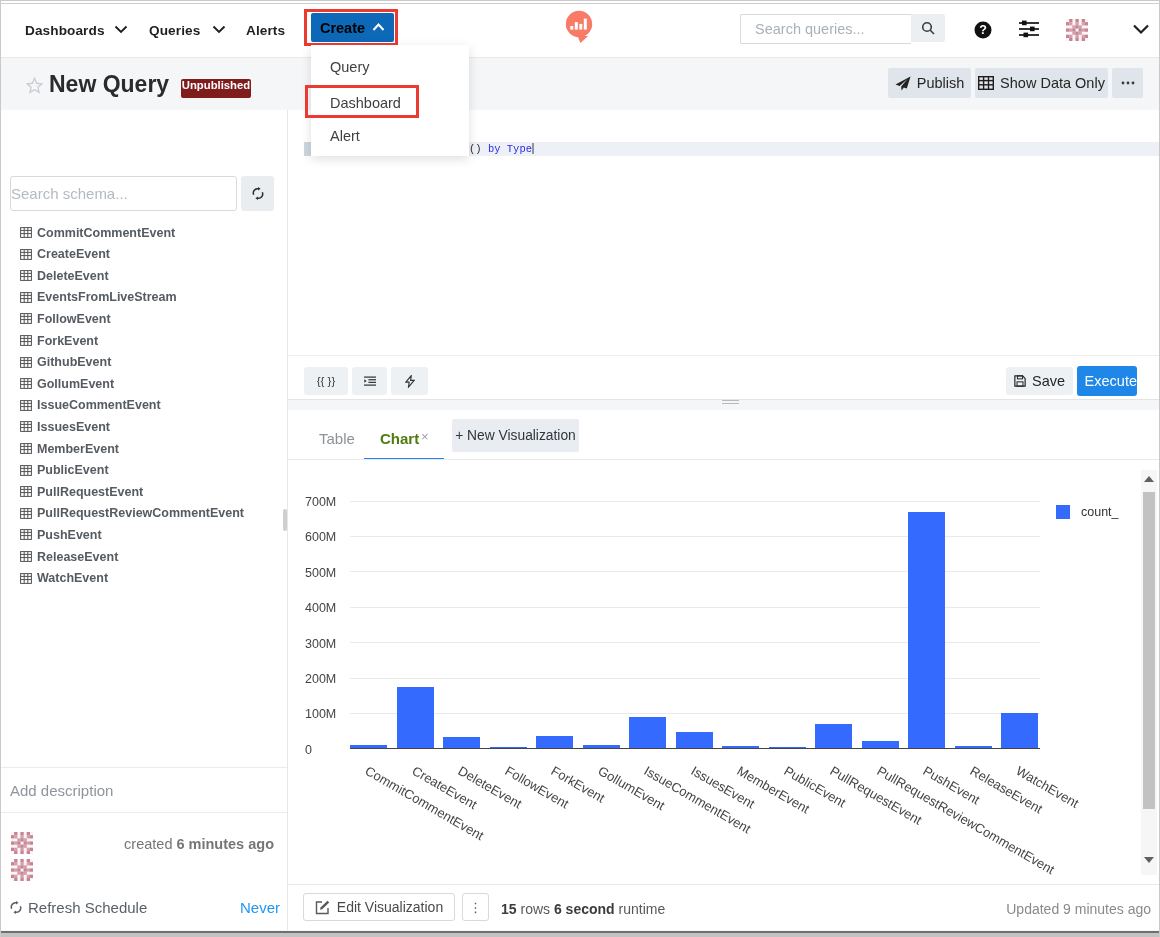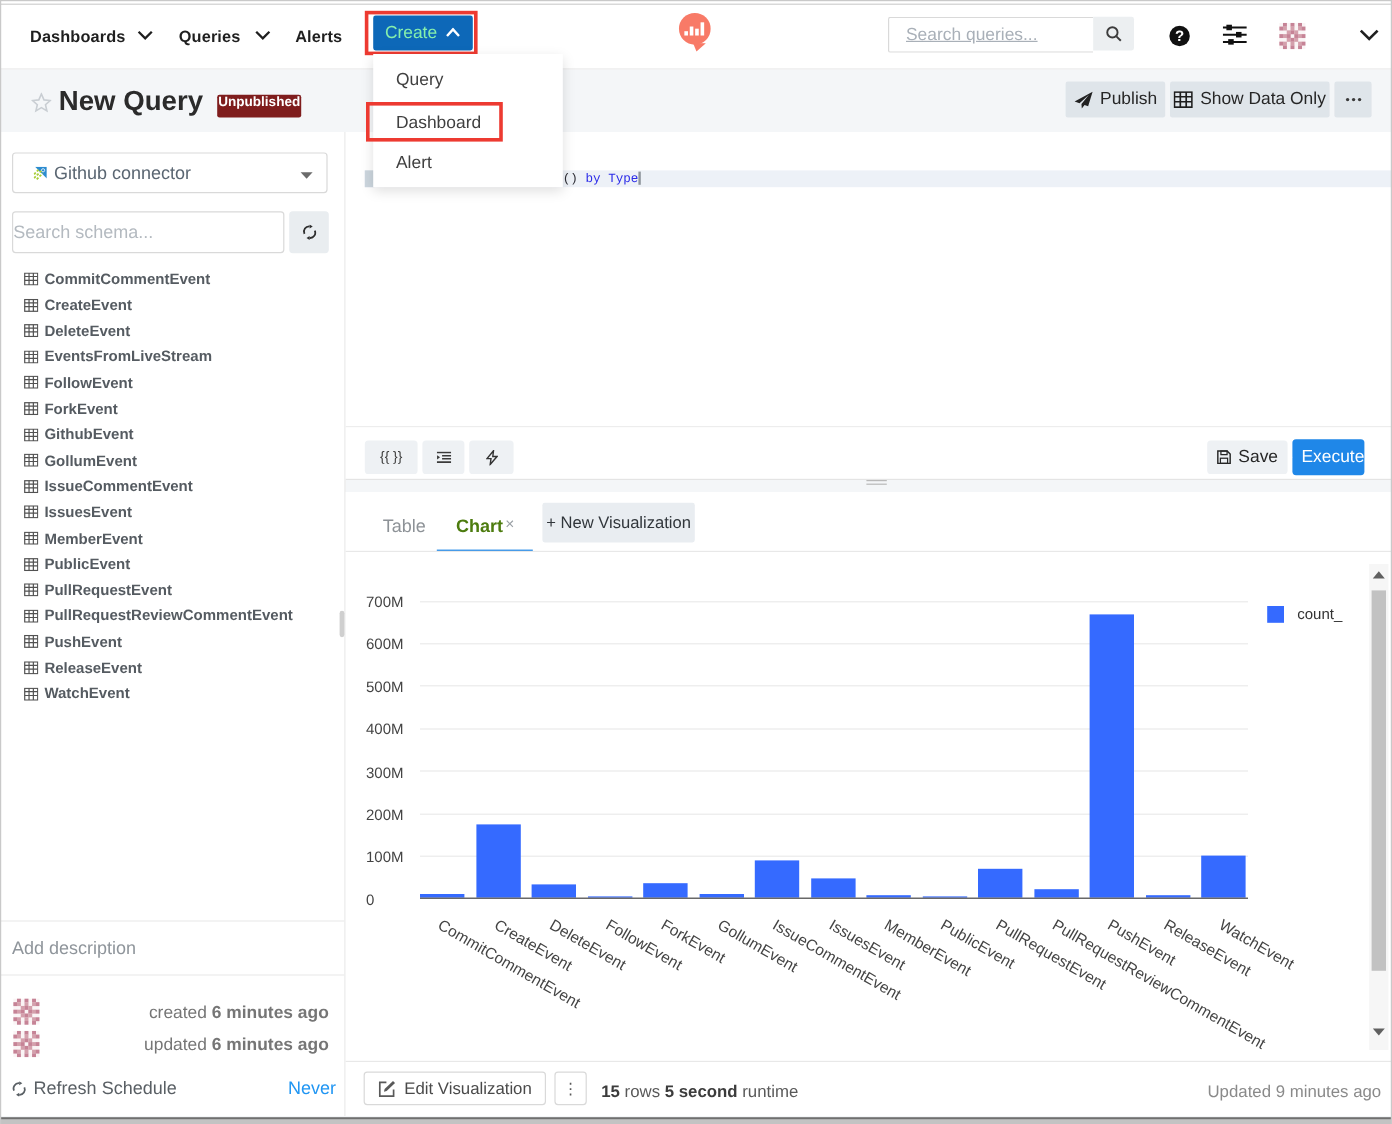--- a/index.html
+++ b/index.html
@@ -67,37 +67,37 @@
       <path d="M1.5 1.5 L7 7 L12.5 1.5" fill="none" stroke="#1f1f1f" stroke-width="1.9"></path>
     </svg>
 <div class="abs navitem" style="left:149px;top:23px;">Queries</div>
 <svg class="abs" style="left:212px;top:25px;" width="14" height="9" viewBox="0 0 14 9">
       <path d="M1.5 1.5 L7 7 L12.5 1.5" fill="none" stroke="#1f1f1f" stroke-width="1.9"></path>
     </svg>
 <div class="abs navitem" style="left:246px;top:23px;">Alerts</div>
 
 <div class="abs" style="left:304px;top:9px;width:88px;height:31px;border:3px solid #ed3a31;"></div>
 <div class="abs" style="left:311px;top:13px;width:83px;height:29px;background:#0d68b8;border-radius:2px;display:flex;align-items:center;justify-content:center;">
-  <span style="color:#86efac;font-size:14.5px;font-weight:400;">Create</span>
+  <span style="color:#000000;font-size:14.5px;font-weight:700;">Create</span>
   <svg style="margin-left:7px;" width="13" height="9" viewBox="0 0 13 9">
         <path d="M1.5 7 L6.5 1.5 L11.5 7" fill="none" stroke="#fff" stroke-width="2"></path>
       </svg>
 </div>
 
 <svg class="abs" style="left:565px;top:10px;" width="28" height="34" viewBox="0 0 28 34">
   <circle cx="14" cy="14" r="13.2" fill="#f87a67"></circle>
   <polygon points="12.5,25.8 15.4,33 23.2,26" fill="#f87a67"></polygon>
   <rect x="5.3" y="16" width="3" height="3.6" fill="#fff"></rect>
   <rect x="9.8" y="12.1" width="3" height="7.5" fill="#fff"></rect>
   <rect x="14.3" y="13.9" width="3" height="5.7" fill="#fff"></rect>
   <rect x="18.8" y="8.6" width="3" height="11" fill="#fff"></rect>
 </svg>
 
 <div class="abs" style="left:740px;top:14px;width:170px;height:28px;border:1px solid #d9d9d9;border-right:none;border-radius:2px 0 0 2px;background:#fff;display:flex;align-items:center;">
-  <span style="color:#a9b0b8;font-size:14.5px;margin-left:14px;text-decoration:underline;">Search queries...</span>
+  <span style="color:#a9b0b8;font-size:14.5px;margin-left:14px;">Search queries...</span>
 </div>
 <div class="abs" style="left:911px;top:14px;width:34px;height:28px;background:#eceff1;border-radius:0 2px 2px 0;display:flex;align-items:center;justify-content:center;">
   <svg width="14" height="14" viewBox="0 0 14 14">
         <circle cx="6" cy="6" r="4.3" fill="none" stroke="#3c3c3c" stroke-width="1.6"></circle>
         <path d="M9.3 9.3 L13 13" stroke="#3c3c3c" stroke-width="1.6"></path>
       </svg>
 </div>
 
 <svg class="abs" style="left:974px;top:21px;" width="18" height="18" viewBox="0 0 18 18">
   <circle cx="9" cy="9" r="8.5" fill="#111"></circle>
@@ -151,35 +151,20 @@
 <div class="abs btn-gray" style="left:1112px;top:68px;width:31px;height:30px;">
       <svg width="14" height="4" viewBox="0 0 14 4">
         <circle cx="2" cy="2" r="1.4" fill="#3a3a3a"></circle>
         <circle cx="7" cy="2" r="1.4" fill="#3a3a3a"></circle>
         <circle cx="12" cy="2" r="1.4" fill="#3a3a3a"></circle>
       </svg>
     </div>
 
 <div class="abs" style="left:0;top:110px;width:288px;height:820px;background:#fff;border-right:1px solid #e7e7e7;box-sizing:border-box;"></div>
 
-<div class="abs" style="left:10px;top:127px;width:263px;height:34px;border:1px solid #d9d9d9;border-radius:3px;background:#fff;box-sizing:border-box;display:flex;align-items:center;">
-  <svg width="11" height="11" viewBox="0 0 11 11" style="margin-left:17px;">
-    <polygon points="1.2,0 11,0 11,9.8" fill="#2b8bd0"></polygon>
-    <circle cx="7.9" cy="2.9" r="1.35" fill="none" stroke="#eaf4fb" stroke-width="0.75"></circle>
-    <g stroke="#a8cf38" stroke-width="1.5" stroke-dasharray="2,1.3">
-      <line x1="0.4" y1="6.2" x2="4.8" y2="1.8"></line>
-      <line x1="0.4" y1="9.4" x2="7.2" y2="2.6"></line>
-      <line x1="2.6" y1="10.4" x2="7.6" y2="5.4"></line>
-    </g>
-  </svg>
-  <span style="color:#5a6672;font-size:15px;margin-left:6px;">Github connector</span>
-  <svg style="position:absolute;right:11px;top:15px;" width="11" height="7" viewBox="0 0 11 7">
-        <path d="M0.5 0.5 L5.5 6 L10.5 0.5" fill="#6b6b6b"></path>
-      </svg>
-</div>
 
 <div class="abs" style="left:10px;top:176px;width:227px;height:35px;border:1px solid #d9d9d9;border-radius:3px;background:#fff;box-sizing:border-box;display:flex;align-items:center;">
   <span style="color:#b4bac0;font-size:15px;">Search schema...</span>
 </div>
 <div class="abs" style="left:241px;top:176px;width:33px;height:35px;background:#e9edf0;border-radius:3px;display:flex;align-items:center;justify-content:center;">
   <svg width="12" height="13" viewBox="0 0 12 13">
         <g fill="none" stroke="#2e2e2e" stroke-width="1.5">
           <path d="M1.7 7.8 A4.3 4.3 0 0 1 6 1.7"></path>
           <path d="M10.3 5.2 A4.3 4.3 0 0 1 6 11.3"></path>
         </g>
@@ -247,21 +232,20 @@
 <div class="abs" style="left:0;top:767px;width:287px;height:46px;border-top:1px solid #ececec;border-bottom:1px solid #ececec;box-sizing:border-box;"></div>
 <div class="abs" style="left:10px;top:782px;font-size:15px;color:#8f959b;">Add description</div>
 
 <svg class="abs avat" style="left:11px;top:832px;" width="22" height="22" viewBox="0 0 7 7">
       <use href="#ident"></use>
     </svg>
 <svg class="abs avat" style="left:11px;top:859px;" width="22" height="22" viewBox="0 0 7 7">
       <use href="#ident"></use>
     </svg>
 <div class="abs" style="left:0px;top:836px;width:274px;text-align:right;font-size:14.5px;color:#767676;">created <b>6 minutes ago</b></div>
-<div class="abs" style="left:0px;top:863px;width:274px;text-align:right;font-size:14.5px;color:#767676;">updated <b>6 minutes ago</b></div>
 
 <div class="abs" style="left:10px;top:899px;font-size:15px;color:#595f64;display:flex;align-items:center;">
   <svg width="12" height="13" viewBox="0 0 12 13" style="margin-right:6px;">
         <g fill="none" stroke="#595f64" stroke-width="1.5">
           <path d="M1.7 7.8 A4.3 4.3 0 0 1 6 1.7"></path>
           <path d="M10.3 5.2 A4.3 4.3 0 0 1 6 11.3"></path>
         </g>
         <path d="M6 0 L8.6 1.7 L6 3.4 Z" fill="#595f64"></path>
         <path d="M6 9.6 L3.4 11.3 L6 13 Z" fill="#595f64"></path>
       </svg>
@@ -378,21 +362,21 @@
 
 <div class="abs" style="left:288px;top:884px;width:872px;height:1px;background:#e8e8e8;"></div>
 <div class="abs" style="left:303px;top:893px;width:152px;height:28px;background:#fff;border:1px solid #d9d9d9;border-radius:3px;box-sizing:border-box;display:flex;align-items:center;justify-content:center;font-size:14px;color:#4a4a4a;">
   <svg width="15" height="15" viewBox="0 0 15 15" style="margin-right:7px;">
         <path d="M13 8 V13.5 H1.5 V2 H7" fill="none" stroke="#595959" stroke-width="1.4"></path>
         <path d="M5.5 7.5 L12.5 0.8 L14.2 2.5 L7.2 9.2 L5 9.8 Z" fill="#595959"></path>
       </svg>
   Edit Visualization
 </div>
 <div class="abs" style="left:462px;top:893px;width:27px;height:28px;background:#fff;border:1px solid #d9d9d9;border-radius:3px;box-sizing:border-box;display:flex;align-items:center;justify-content:center;color:#595959;font-size:13px;">⋮</div>
-<div class="abs" style="left:501px;top:901px;font-size:14px;color:#595959;"><b style="color:#3c3c3c;">15</b> rows <b style="color:#3c3c3c;">5 second</b> runtime</div>
+<div class="abs" style="left:501px;top:901px;font-size:14px;color:#595959;"><b style="color:#3c3c3c;">15</b> rows <b style="color:#3c3c3c;">6 second</b> runtime</div>
 <div class="abs" style="left:860px;top:901px;width:291px;text-align:right;font-size:14px;color:#8a8a8a;">Updated 9 minutes ago</div>
 
 <div class="abs" style="left:311px;top:45px;width:158px;height:111px;background:#fff;box-shadow:0 3px 10px rgba(0,0,0,0.13);"></div>
 <div class="abs" style="left:330px;top:59px;font-size:14.5px;color:#404040;">Query</div>
 <div class="abs" style="left:330px;top:94.5px;font-size:14.5px;color:#404040;">Dashboard</div>
 <div class="abs" style="left:330px;top:128px;font-size:14.5px;color:#404040;">Alert</div>
 <div class="abs" style="left:305px;top:85px;width:108px;height:27px;border:3px solid #ed3a31;"></div>
 
 <div class="abs" style="left:0;top:931px;width:1160px;height:2px;background:#6f6f6f;"></div>
 <div class="abs" style="left:0;top:933px;width:1160px;height:4px;background:#c3c3c3;"></div>

